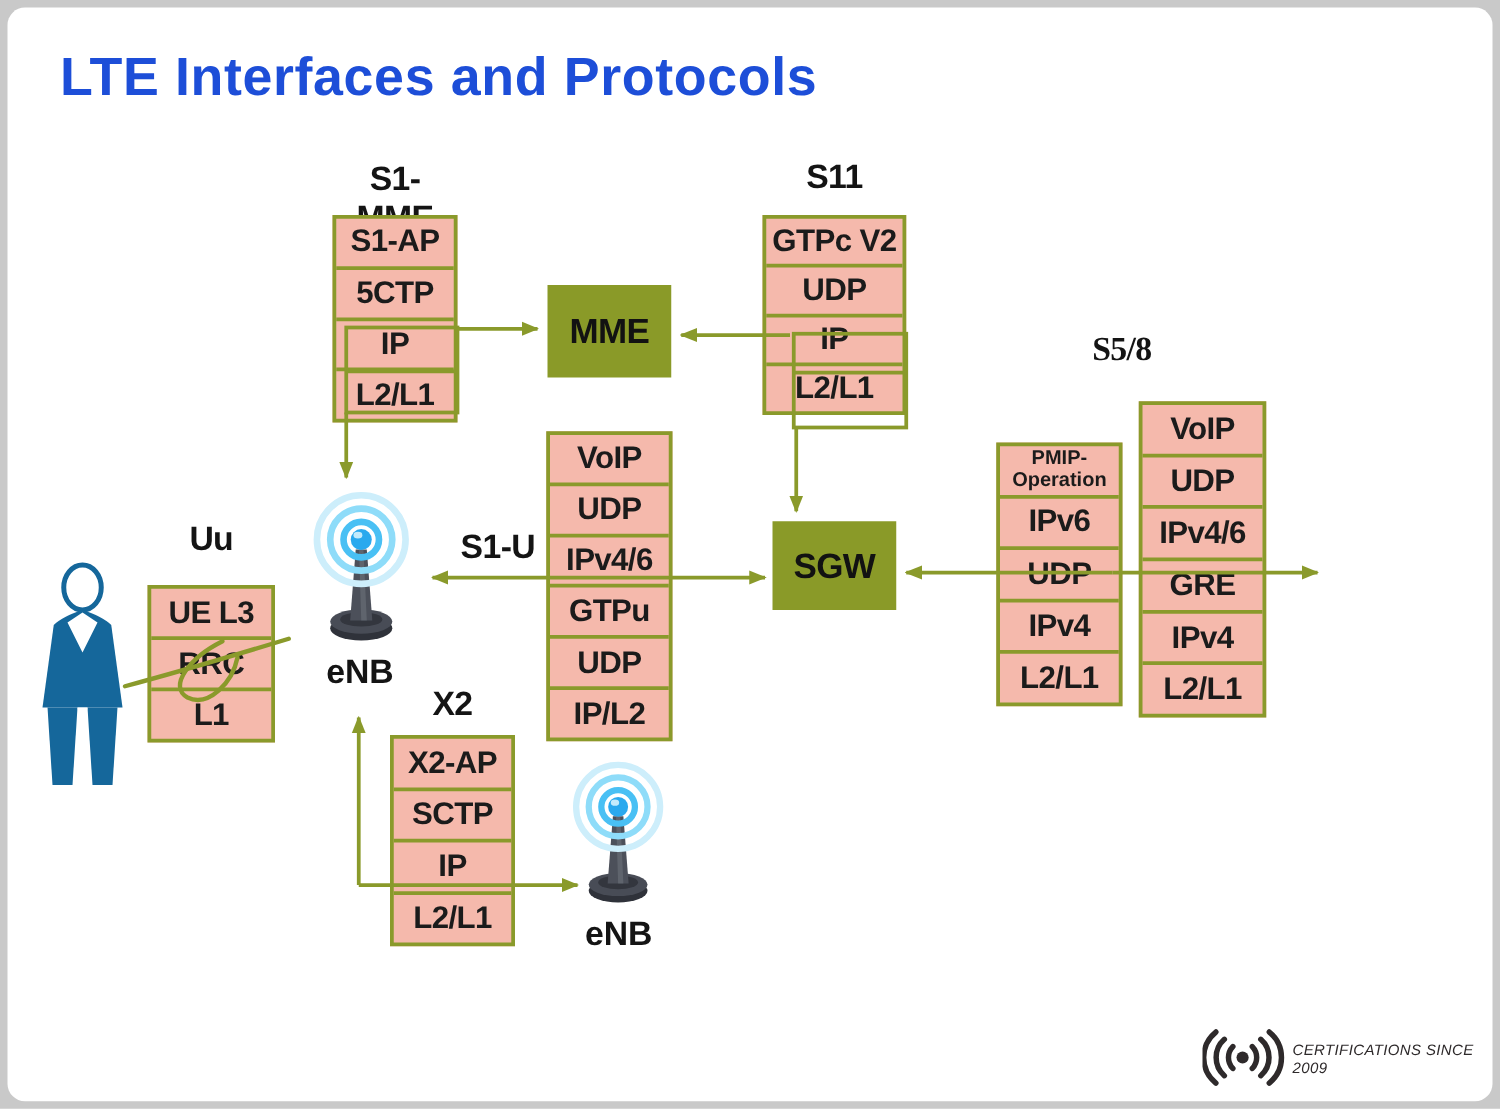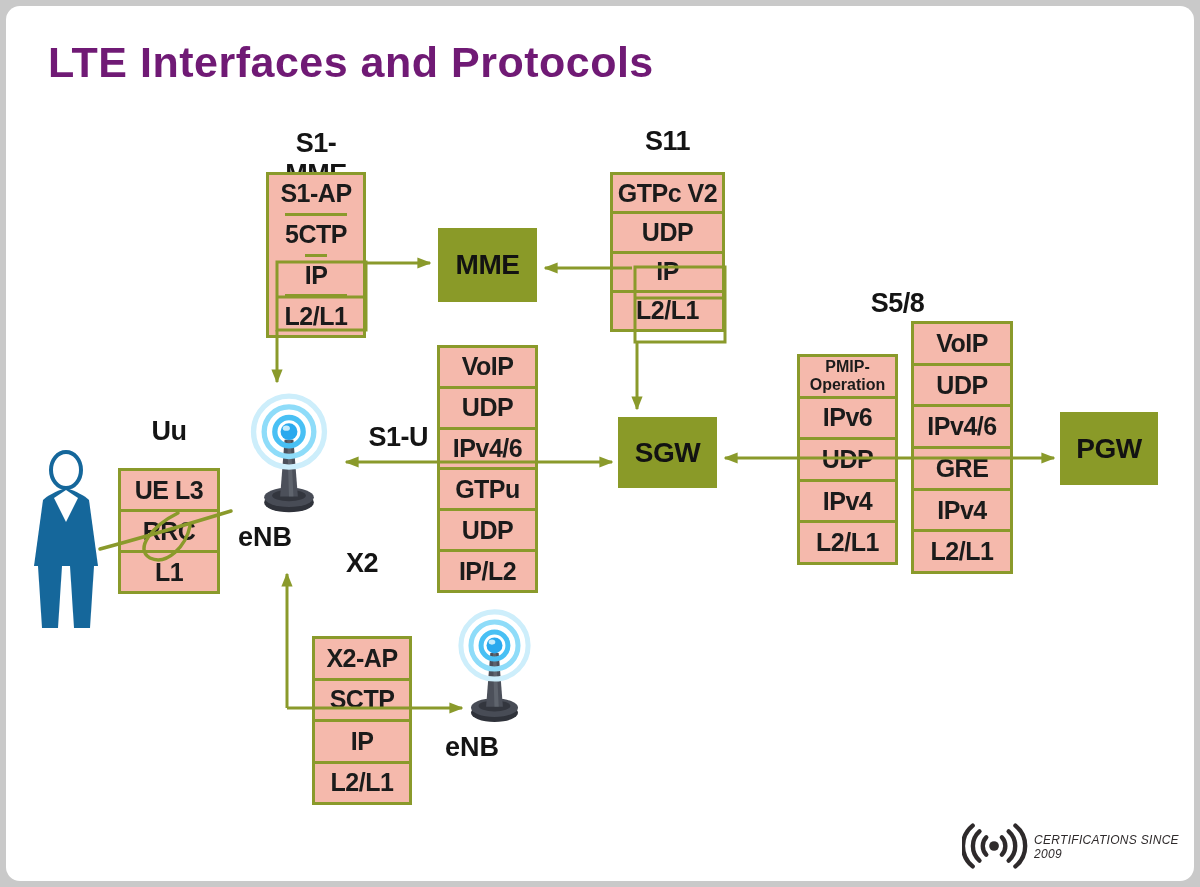--- a/index.html
+++ b/index.html
@@ -8,55 +8,55 @@
     --pink:#f5b9ac;
     --person-blue:#15679b;
     --ink:#1b1b1b;
     --frame-gray:#c9c9c9;
   }
   html,body{margin:0;padding:0;}
   body{font-family:"Liberation Sans","DejaVu Sans",sans-serif;background:#fff;}
   #canvas{position:relative;width:1200px;height:887px;background:var(--frame-gray);overflow:hidden;}
   #card{position:absolute;inset:6px;background:#ffffff;border-radius:14px;}
   .abs{position:absolute;}
-  .title{left:48px;top:38px;font-size:43px;font-weight:700;letter-spacing:0.5px;color:#701a75;}
+  .title{left:48px;top:38px;font-size:43px;font-weight:700;letter-spacing:0.5px;color:#1d4ed8;}
   .iface-label{font-size:27px;font-weight:700;color:#141414;text-align:center;letter-spacing:-0.5px;}
   .stack{border:3px solid var(--olive);background:var(--pink);display:flex;flex-direction:column;box-sizing:border-box;z-index:1;}
   .cell{flex:1;display:flex;align-items:center;justify-content:center;border-top:3px solid var(--olive);
         font-size:25px;font-weight:700;color:var(--ink);letter-spacing:-0.5px;box-sizing:border-box;text-align:center;}
   .cell:first-child{border-top:none;}
   .cell-small{font-size:16px;line-height:1.15;white-space:pre-line;letter-spacing:0;}
   .node{background:var(--node-fill);display:flex;align-items:center;justify-content:center;
         font-size:28px;font-weight:700;color:#121212;z-index:2;letter-spacing:-0.5px;}
-  .enb-label{font-size:27px;font-weight:700;color:#141414;text-align:left;}
+  .enb-label{font-size:27px;font-weight:700;color:#141414;text-align:center;}
   #overlay{position:absolute;left:0;top:0;width:1200px;height:887px;z-index:3;pointer-events:none;}
   .arrow{stroke:var(--olive);stroke-width:3;fill:none;}
   .thin{stroke:var(--olive);stroke-width:3;fill:none;}
   .scribble{stroke:var(--olive);stroke-width:3.5;fill:none;stroke-linecap:round;}
   .logo{left:962px;top:817px;width:228px;height:58px;display:flex;align-items:center;z-index:2;}
   .logo-text{margin-left:4px;}
   .logo-brand{font-size:33px;font-weight:700;letter-spacing:-0.5px;color:#2e2a2b;line-height:1;}
   .logo-tag{font-size:12px;font-weight:400;letter-spacing:0.3px;color:#2e2a2b;margin-top:2px;font-style:italic;}
 </style>
 </head>
 <body>
 
 <div id="canvas">
   <div id="card"></div>
 
   <div class="abs title">LTE Interfaces and Protocols</div>
 
   <div class="abs iface-label" style="left:266px;top:128px;width:100px;">S1-MME</div>
   <div class="abs iface-label" style="left:610px;top:126px;width:115px;">S11</div>
-  <div class="abs iface-label" style="left:790px;top:288px;width:215px;">S5/8</div>
+  <div class="abs iface-label" style="left:790px;top:264px;width:215px;font-family:Liberation Serif, serif;">S5/8</div>
   <div class="abs iface-label" style="left:118px;top:416px;width:102px;">Uu</div>
   <div class="abs iface-label" style="left:348px;top:422px;width:80px;text-align:right;">S1-U</div>
   <div class="abs iface-label" style="left:312px;top:548px;width:100px;">X2</div>
 
-  <div class="abs stack" style="left:266px;top:172px;width:100px;height:166px;align-items:center;">
+  <div class="abs stack" style="left:266px;top:172px;width:100px;height:166px;">
     <div class="cell">S1-AP</div>
     <div class="cell">5CTP</div>
     <div class="cell">IP</div>
     <div class="cell">L2/L1</div>
   </div>
 
   <div class="abs stack" style="left:610px;top:172px;width:115px;height:160px;">
     <div class="cell">GTPc V2</div>
     <div class="cell">UDP</div>
     <div class="cell">IP</div>
@@ -71,21 +71,21 @@
     <div class="cell">UDP</div>
     <div class="cell">IP/L2</div>
   </div>
 
   <div class="abs stack" style="left:118px;top:468px;width:102px;height:126px;">
     <div class="cell">UE L3</div>
     <div class="cell">RRC</div>
     <div class="cell">L1</div>
   </div>
 
-  <div class="abs stack" style="left:312px;top:588px;width:100px;height:169px;margin-top:48px;">
+  <div class="abs stack" style="left:312px;top:588px;width:100px;height:169px;">
     <div class="cell">X2-AP</div>
     <div class="cell">SCTP</div>
     <div class="cell">IP</div>
     <div class="cell">L2/L1</div>
   </div>
 
   <div class="abs stack" style="left:797px;top:354px;width:101px;height:211px;">
     <div class="cell cell-small">PMIP-
 Operation</div>
     <div class="cell">IPv6</div>
@@ -98,21 +98,20 @@
     <div class="cell">VoIP</div>
     <div class="cell">UDP</div>
     <div class="cell">IPv4/6</div>
     <div class="cell">GRE</div>
     <div class="cell">IPv4</div>
     <div class="cell">L2/L1</div>
   </div>
 
   <div class="abs node" style="left:618px;top:417px;width:99px;height:71px;">SGW</div>
   <div class="abs node" style="left:438px;top:228px;width:99px;height:74px;">MME</div>
-  <div class="abs node" style="left:1060px;top:412px;width:98px;height:73px;">PGW</div>
 
   <svg class="abs" style="left:244px;top:390px;width:90px;height:133px;z-index:2;" viewBox="0 0 100 150">
     <ellipse cx="50" cy="127" rx="28" ry="11" fill="#2f323a"></ellipse>
     <ellipse cx="50" cy="121" rx="28" ry="11" fill="#484c56"></ellipse>
     <ellipse cx="50" cy="119" rx="19" ry="6.5" fill="#33363e"></ellipse>
     <polygon points="45,56 55,56 60,120 40,120" fill="#4c505a"></polygon>
     <polygon points="48,56 52,56 55,120 50,120" fill="#70747e" opacity="0.55"></polygon>
     <circle cx="50" cy="47" r="40" fill="none" stroke="#cdeefb" stroke-width="6"></circle>
     <circle cx="50" cy="47" r="28" fill="none" stroke="#8edcf9" stroke-width="6"></circle>
     <circle cx="50" cy="47" r="16" fill="none" stroke="#49c0f4" stroke-width="6"></circle>

